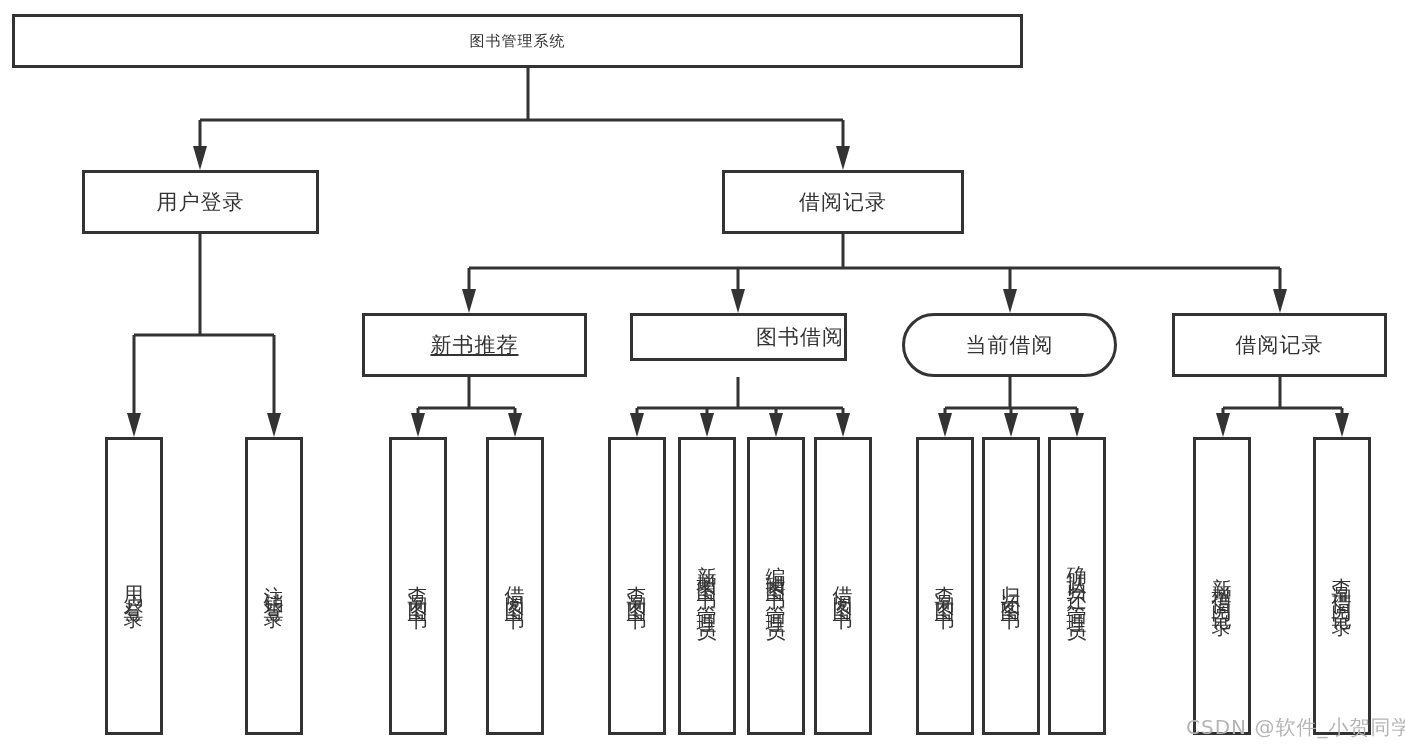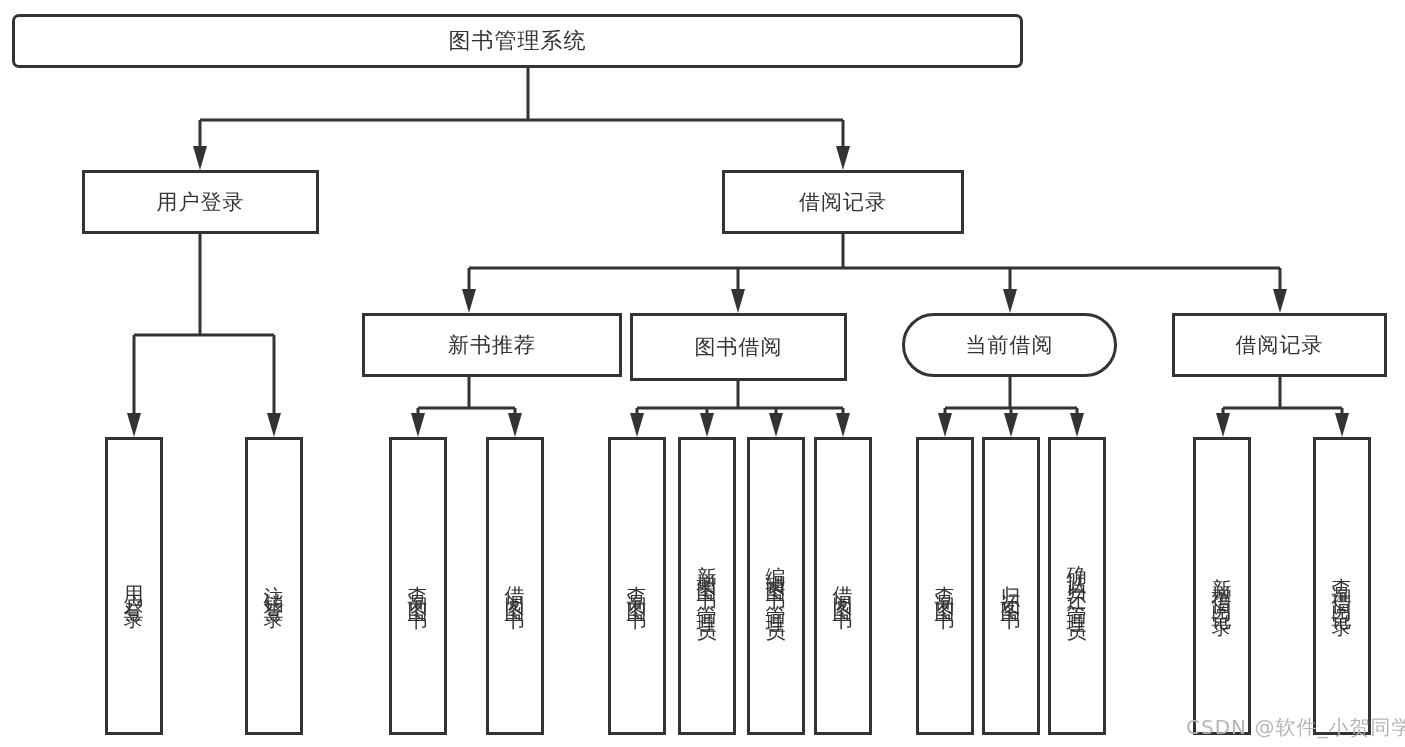--- a/index.html
+++ b/index.html
@@ -20,21 +20,21 @@
   svg.connectors{position:absolute;left:0;top:0;width:1405px;height:747px;}
   .hbox{
     position:absolute;
     box-sizing:border-box;
     border:3px solid var(--line);
     background:var(--box-bg);
     display:flex;align-items:center;justify-content:center;
     font-size:21px;letter-spacing:1px;
     white-space:nowrap;
   }
-  .hbox.root{font-size:22px;border-radius:7px;}
+  .hbox.root{font-size:15px;}
   .vbox{
     position:absolute;
     box-sizing:border-box;
     border:3px solid var(--line);
     background:var(--box-bg);
     width:58px;height:298px;top:437px;
     display:flex;align-items:center;justify-content:center;
   }
   .vbox span{
     writing-mode:vertical-rl;
@@ -103,24 +103,24 @@
     <span>图书管理系统</span>
   </div>
 
   <div class="hbox" style="left:82px;top:170px;width:237px;height:64px;">
     <span>用户登录</span>
   </div>
   <div class="hbox" style="left:722px;top:170px;width:242px;height:64px;">
     <span>借阅记录</span>
   </div>
 
-  <div class="hbox" style="left:362px;top:313px;width:260px;height:64px;">
+  <div class="hbox" style="left:362px;top:313px;width:225px;height:64px;text-decoration:underline;">
     <span>新书推荐</span>
   </div>
-  <div class="hbox" style="left:630px;top:313px;width:217px;height:68px;">
+  <div class="hbox" style="left:630px;top:313px;width:217px;height:48px;justify-content:flex-end;">
     <span>图书借阅</span>
   </div>
   <div class="hbox" style="left:902px;top:313px;width:215px;height:64px;border-radius:32px;">
     <span>当前借阅</span>
   </div>
   <div class="hbox" style="left:1172px;top:313px;width:215px;height:64px;">
     <span>借阅记录</span>
   </div>
 
   <div class="vbox" style="left:105px;">

